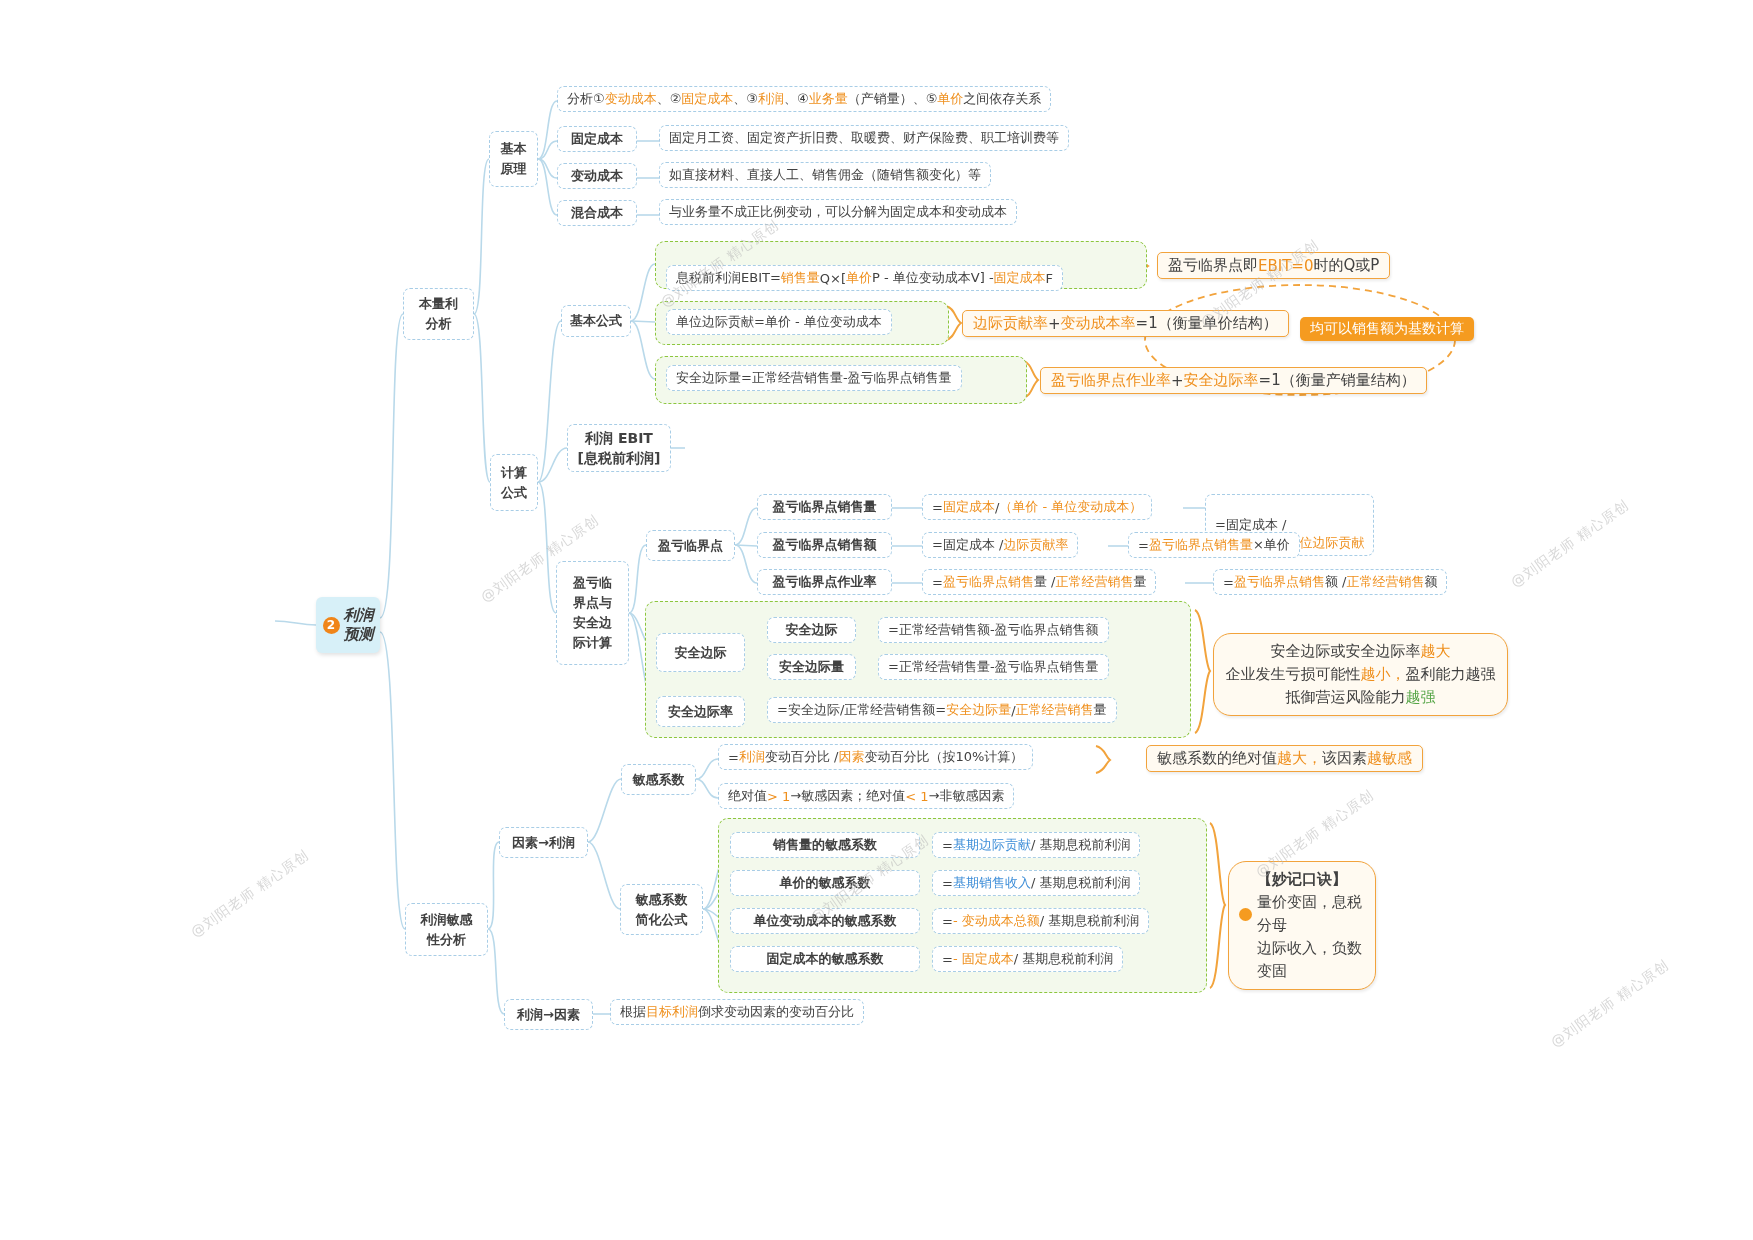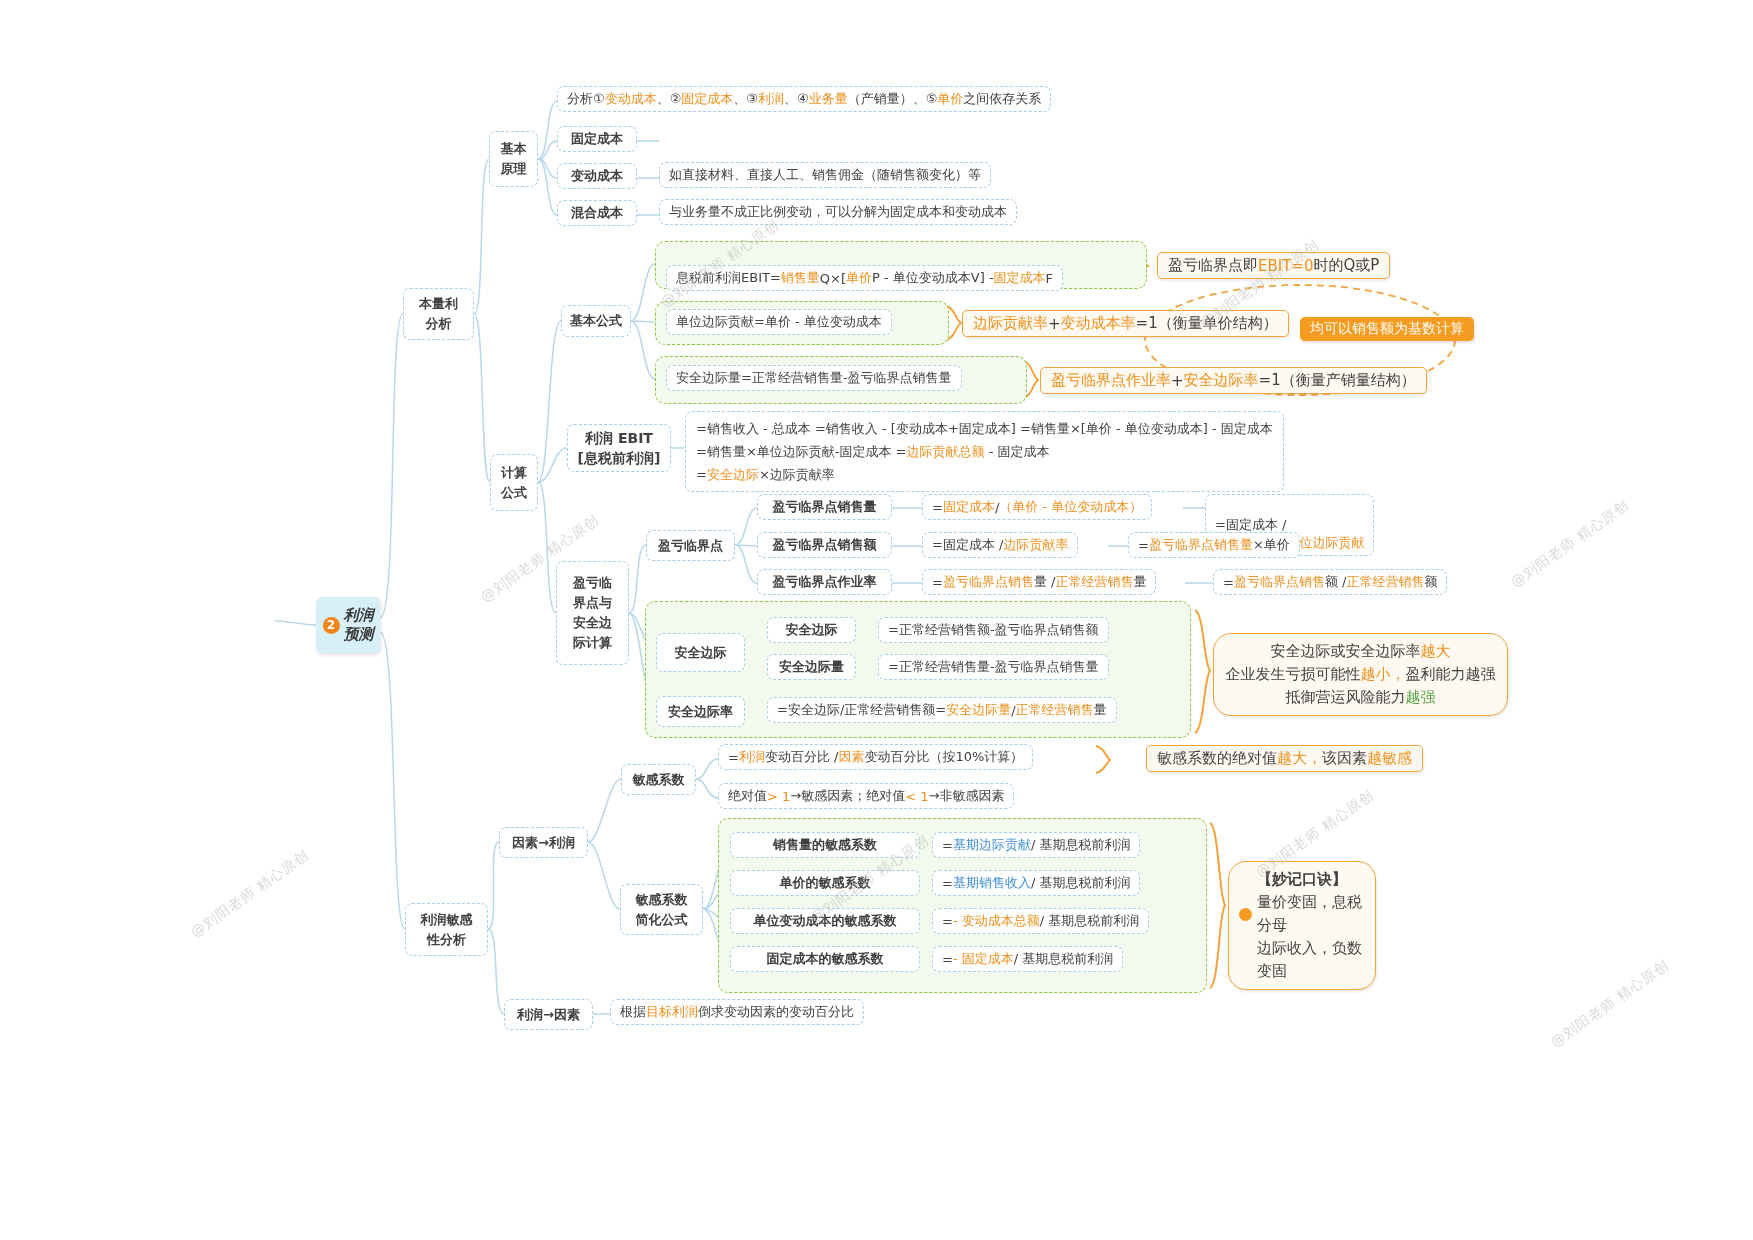--- a/index.html
+++ b/index.html
@@ -122,20 +122,21 @@
       <span style="color: rgb(239, 143, 28);">固定成本</span>
       <span>、③</span>
       <span style="color: rgb(239, 143, 28);">利润</span>
       <span>、④</span>
       <span style="color: rgb(239, 143, 28);">业务量</span>
       <span>（产销量）、⑤</span>
       <span style="color: rgb(239, 143, 28);">单价</span>
       <span> 之间依存关系</span>
     </div>
   <div class="box lbl" style="left:557px;top:126px;width:80px;">固定成本</div>
+  <div class="box" style="left:659px;top:125px;">固定月工资、固定资产折旧费、取暖费、财产保险费、职工培训费等</div>
   <div class="box lbl" style="left:557px;top:163px;width:80px;">变动成本</div>
   <div class="box" style="left:659px;top:162px;">如直接材料、直接人工、销售佣金（随销售额变化）等</div>
   <div class="box lbl" style="left:557px;top:200px;width:80px;">混合成本</div>
   <div class="box" style="left:659px;top:199px;">与业务量不成正比例变动，可以分解为固定成本和变动成本</div>
 
   <div class="box parent" style="left:490px;top:454px;width:48px;height:57px;">计算
 公式</div>
   <div class="box lbl" style="left:561px;top:305px;width:70px;height:32px;">基本公式</div>
 
   <div class="green" style="left:655px;top:241px;width:492px;height:48px;"></div>
@@ -168,25 +169,20 @@
   <div class="box" style="left:666px;top:365px;">安全边际量=正常经营销售量-盈亏临界点销售量</div>
   <div class="callout" style="left:1040px;top:367px;">
       <span style="color: rgb(239, 143, 28);">盈亏临界点作业率</span>
       <span>+</span>
       <span style="color: rgb(239, 143, 28);">安全边际率</span>
       <span>=1（衡量产销量结构）</span>
     </div>
 
   <div class="box parent" style="left:567px;top:424px;width:104px;height:48px;font-size:14px;">利润 EBIT
 [息税前利润]</div>
-  <div class="box multiline" style="left:685px;top:411px;padding:5px 10px;">
-    <div>=销售收入 - 总成本 =销售收入 - [变动成本+固定成本] =销售量×[单价 - 单位变动成本] - 固定成本</div>
-    <div><span>=销售量×单位边际贡献-固定成本 =</span><span style="color: rgb(239, 143, 28);">边际贡献总额</span><span> - 固定成本</span></div>
-    <div><span>=</span><span style="color: rgb(239, 143, 28);">安全边际</span><span>×边际贡献率</span></div>
-  </div>
 
   <div class="box parent" style="left:556px;top:561px;width:73px;height:104px;">盈亏临
 界点与
 安全边
 际计算</div>
   <div class="box lbl" style="left:646px;top:530px;width:89px;height:31px;">盈亏临界点</div>
 
   <div class="box lbl" style="left:757px;top:494px;width:135px;">盈亏临界点销售量</div>
   <div class="box" style="left:922px;top:494px;">
       <span>=</span>

